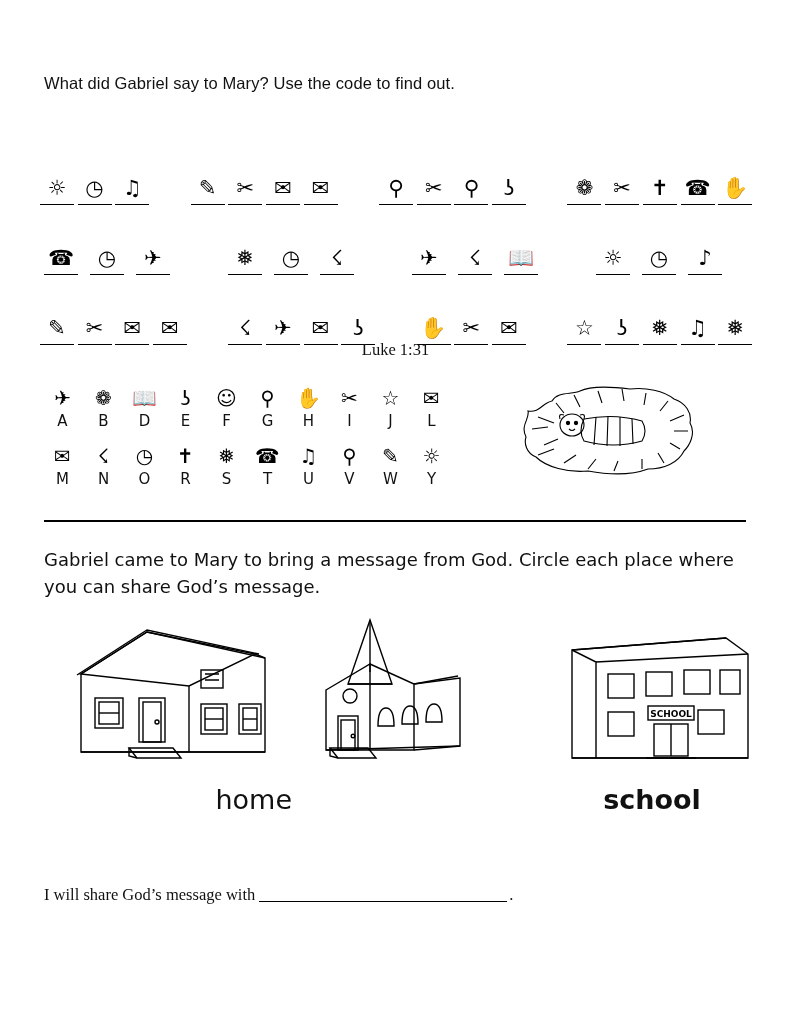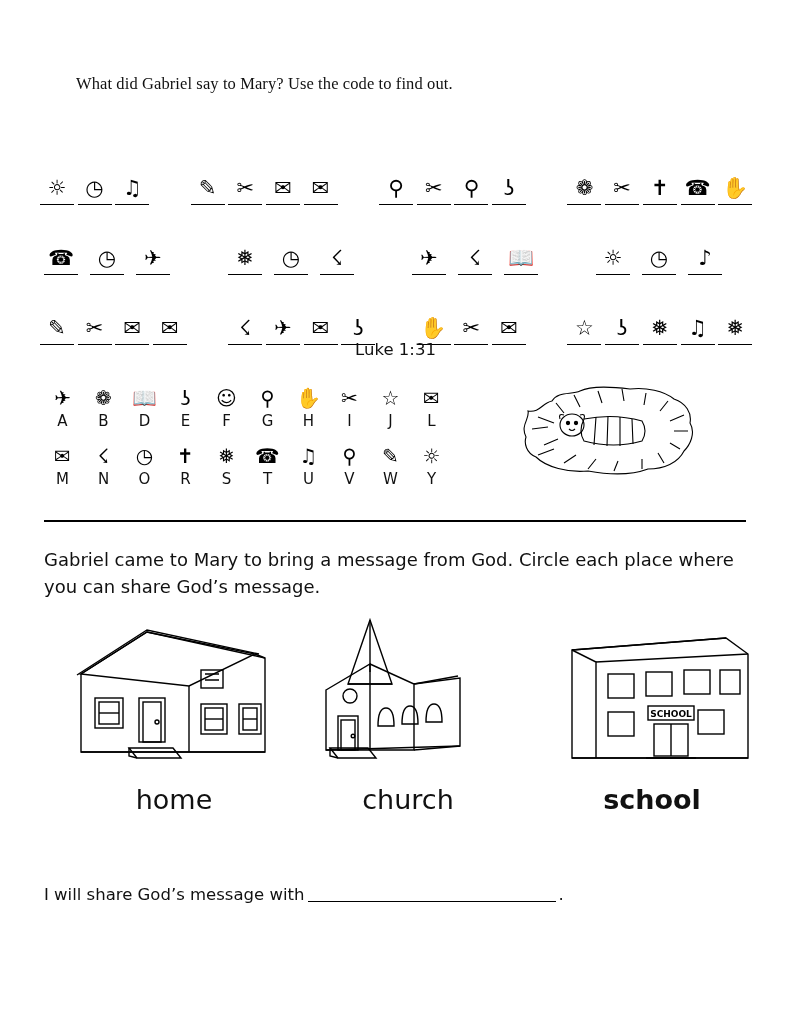--- a/index.html
+++ b/index.html
@@ -20,24 +20,23 @@
     left: 0; top: 0;
     width: 791px;
     height: 1024px;
     background: #fff;
   }
   .prompt {
     position: absolute;
     left: 44px;
     top: 74px;
     font-size: 16.5px;
-    font-family: Liberation Serif, serif;
+    font-family: Liberation Sans, sans-serif;
     color: #111;
     letter-spacing: 0.1px;
-    margin-left: 32px;
   }
   
   .code-rows {
     position: absolute;
     left: 38px;
     top: 135px;
     width: 716px;
   }
   .code-row {
     display: flex;
@@ -70,20 +69,21 @@
 
   
   .verse {
     position: absolute;
     left: 0;
     top: 340px;
     width: 791px;
     text-align: center;
     font-size: 16.5px;
     color: #111;
+    font-family: Liberation Serif, serif;
   }
 
   
   .key {
     position: absolute;
     left: 42px;
     top: 385px;
     width: 430px;
   }
   .key-row {
@@ -152,32 +152,33 @@
     height: 230px;
     text-align: center;
   }
   .building svg { display: block; margin: 0 auto; }
   .building .label {
     font-size: 27px;
     line-height: 34px;
     color: #111;
     margin-top: 6px;
   }
-  .b-home { left: 12px; }
+  .b-home { left: 12px; text-align: right; }
   .b-church { left: 246px; }
   .b-school { left: 490px; font-weight: bold; }
 
   
   .footer-line {
     position: absolute;
     left: 44px;
     top: 885px;
     font-size: 16.5px;
     color: #111;
     white-space: nowrap;
+    font-family: Liberation Serif, serif;
   }
   .blank-rule {
     display: inline-block;
     width: 248px;
     border-bottom: 1.5px solid #000;
     height: 14px;
     margin: 0 2px -2px 4px;
   }
 </style>
 </head>
@@ -561,21 +562,20 @@
         <rect x="30" y="104" width="20" height="34"></rect>
         <rect x="33" y="108" width="14" height="30"></rect>
         <circle cx="45" cy="124" r="1.8"></circle>
         <path d="M70 114 Q70 96 78 96 Q86 96 86 114 Z"></path>
         <path d="M94 112 Q94 94 102 94 Q110 94 110 112 Z"></path>
         <path d="M118 110 Q118 92 126 92 Q134 92 134 110 Z"></path>
         <path d="M22 136 L60 136 L68 146 L30 146 Z"></path>
         <path d="M22 136 L22 144 L30 146"></path>
         <path d="M18 138 L152 134"></path>
       </svg>
-      <div class="label">church</div>
     </div>
 
     <div class="building b-school">
       <svg width="205" height="165" viewBox="0 0 205 165" fill="none" stroke="#000" stroke-width="1.4">
         <path d="M22 38 L176 26 L198 42 L198 146 L22 146 Z"></path>
         <path d="M22 38 L46 50 L46 146"></path>
         <path d="M46 50 L198 42"></path>
         <path d="M22 38 L176 26"></path>
         <rect x="58" y="62" width="26" height="24"></rect>
         <rect x="96" y="60" width="26" height="24"></rect>

